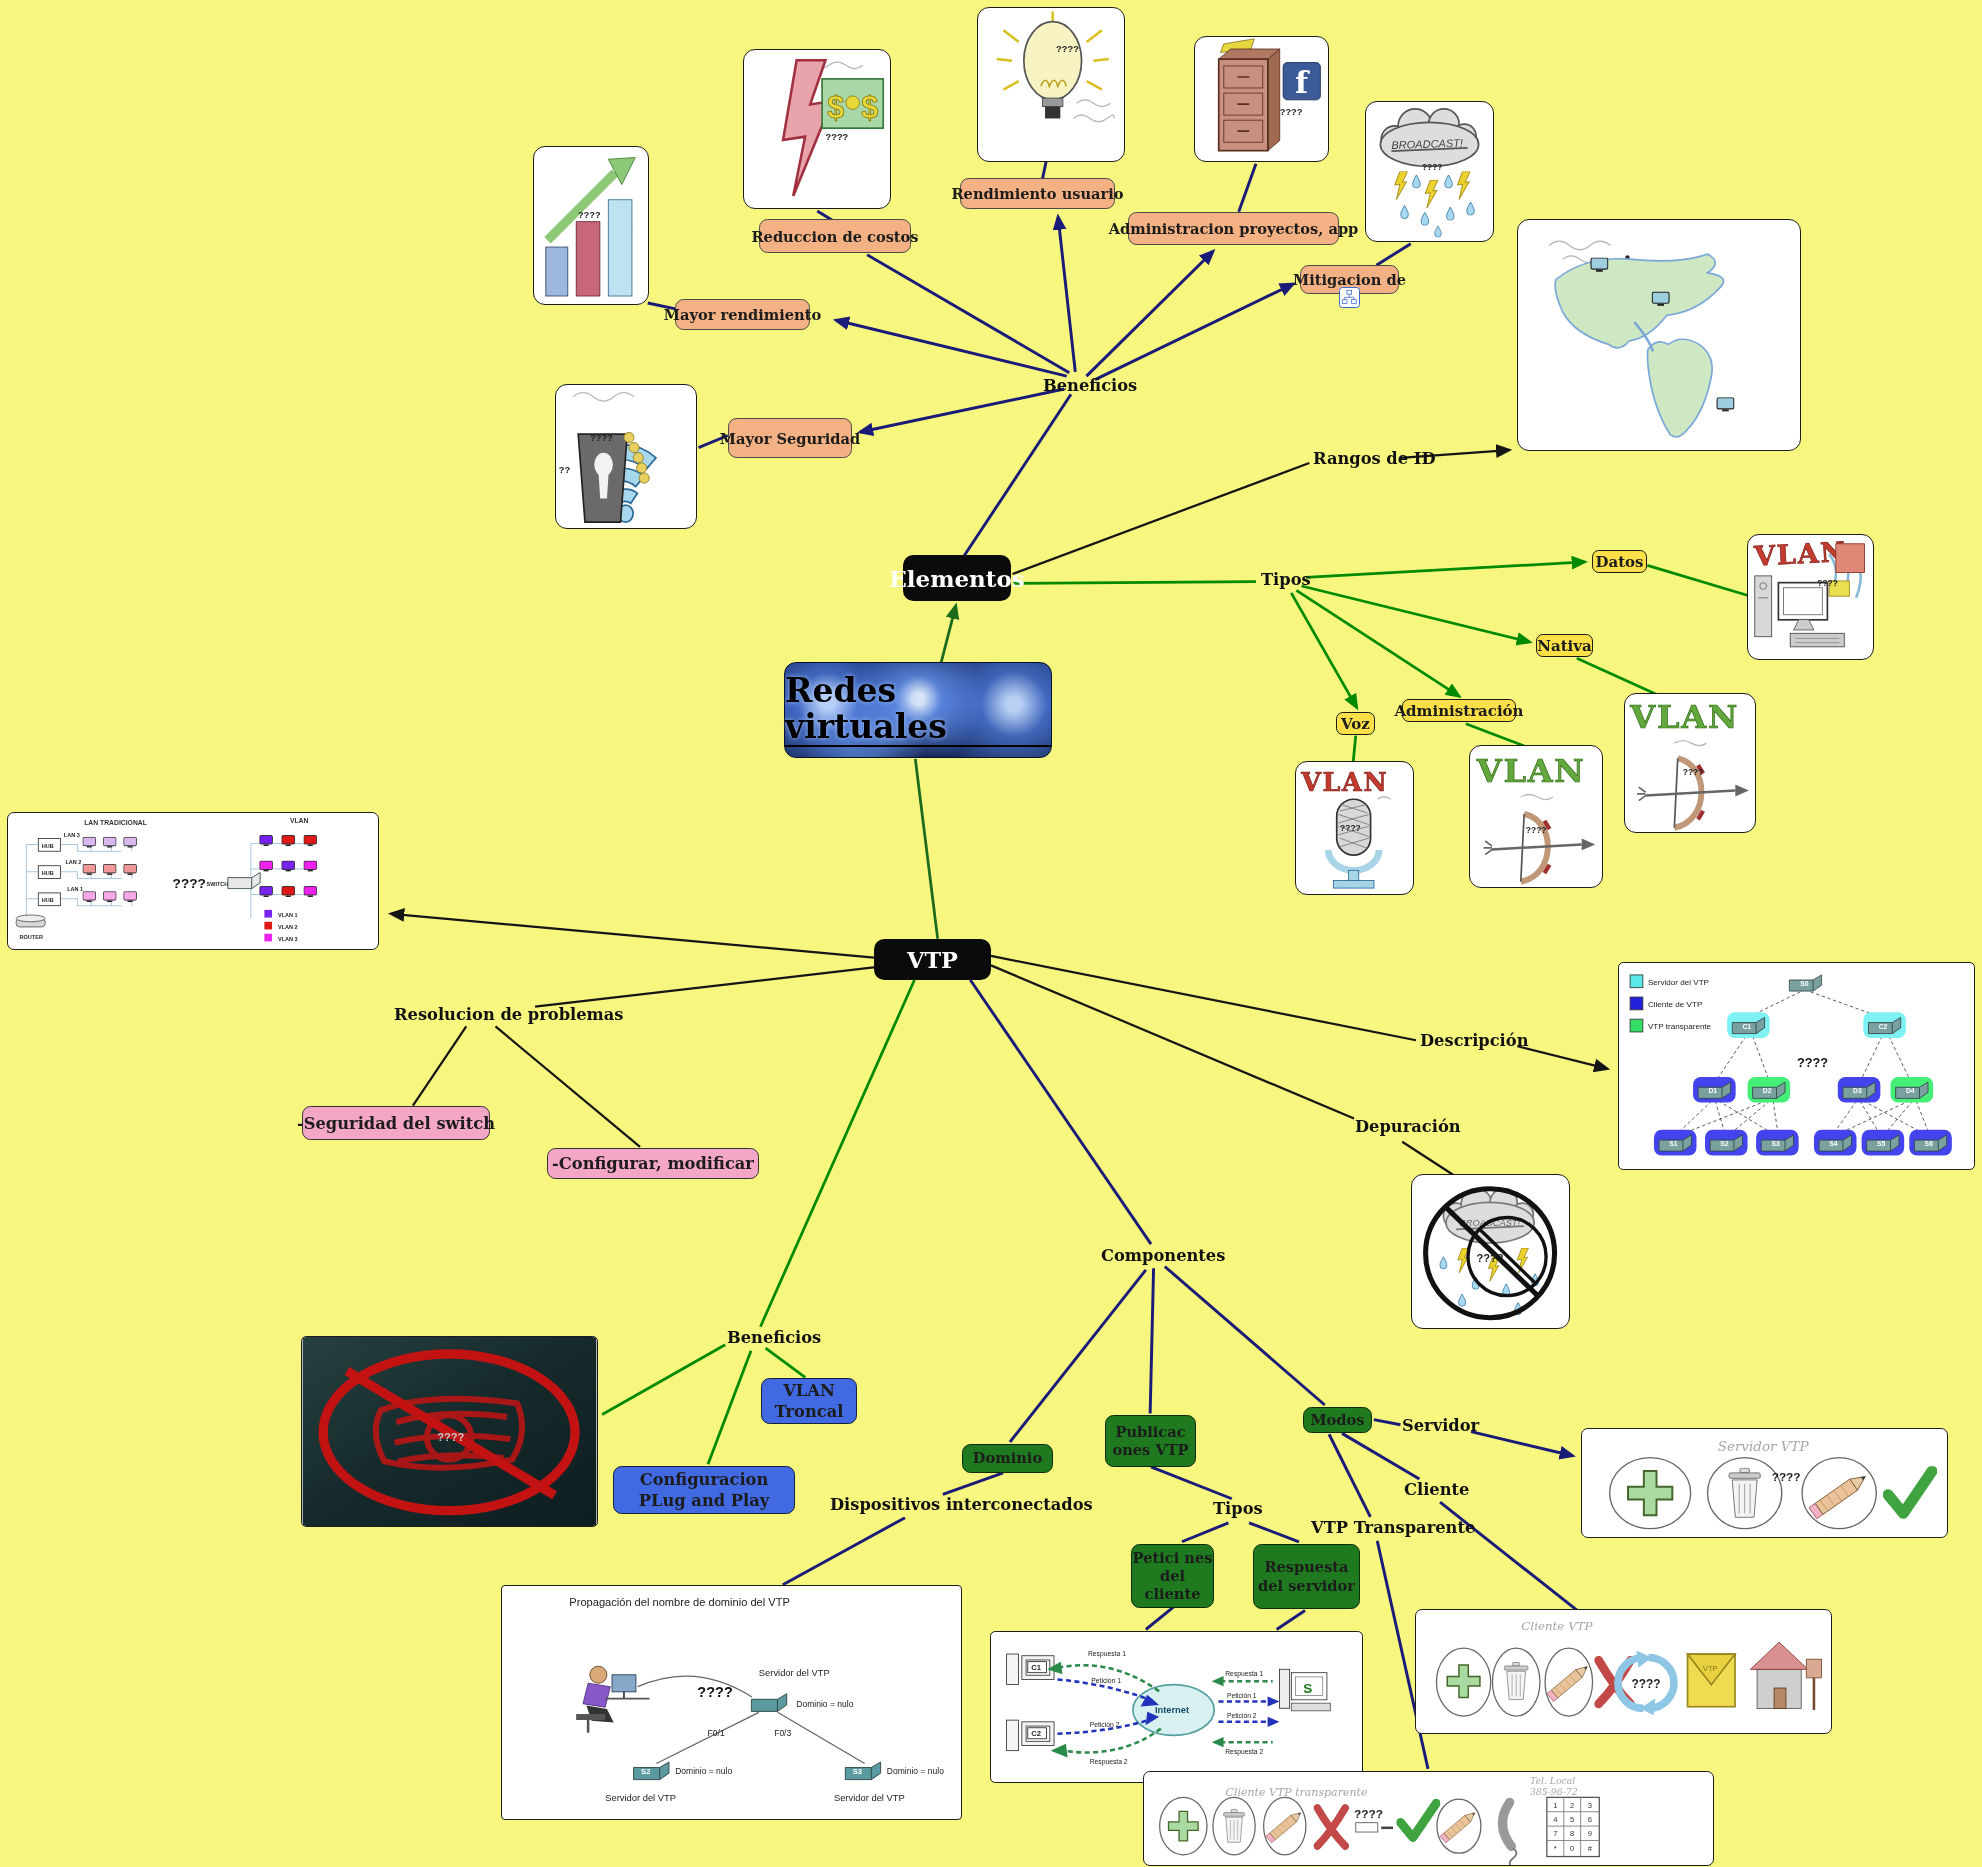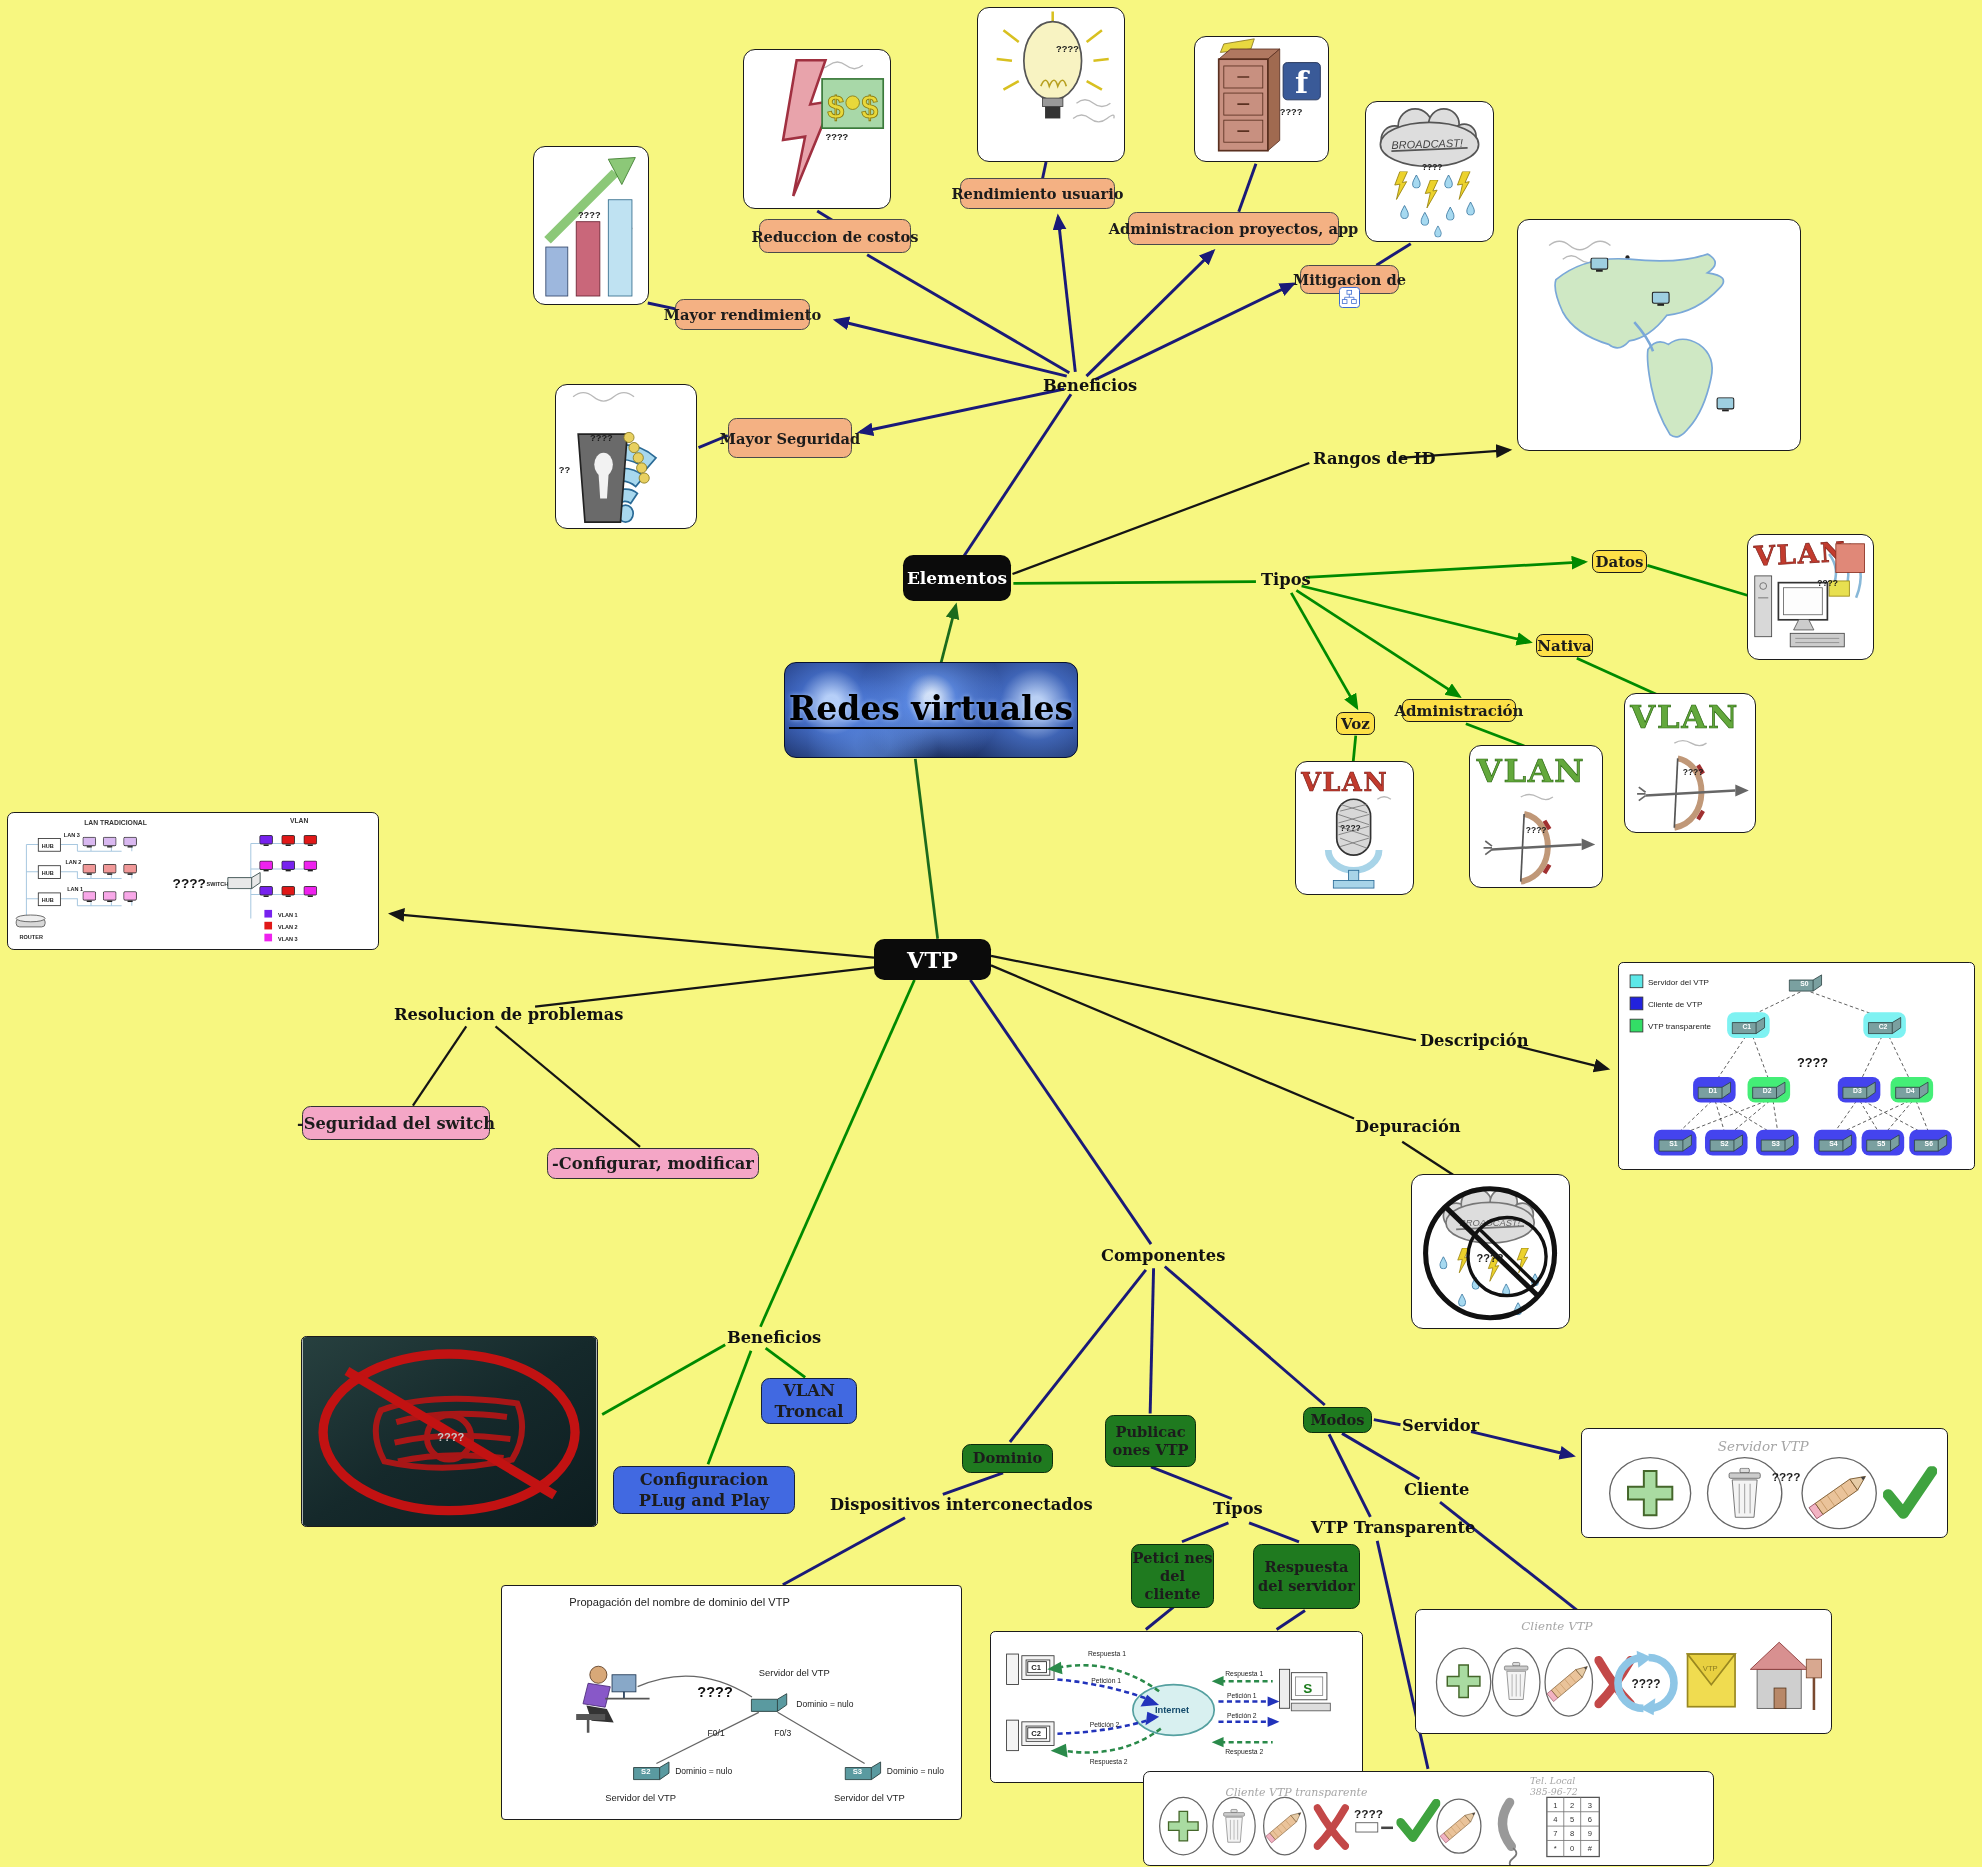--- a/index.html
+++ b/index.html
@@ -151,24 +151,24 @@
 <line class="ln" x1="1364" y1="1868" x2="1332" y2="1894"></line>
 <line class="ln" x1="1517" y1="1872" x2="1484" y2="1894"></line>
 <line class="ln" x1="1597" y1="1650" x2="1628" y2="1656"></line>
 <line class="ln" x1="1710" y1="1664" x2="1828" y2="1692" marker-end="url(#an)"></line>
 <line class="ln" x1="1560" y1="1666" x2="1650" y2="1719"></line>
 <line class="ln" x1="1674" y1="1746" x2="1864" y2="1896"></line>
 <line class="ln" x1="1545" y1="1667" x2="1593" y2="1763"></line>
 <line class="ln" x1="1601" y1="1791" x2="1660" y2="2056"></line>
 </svg>
 
-<div class="redes" style="left:784px;top:662px;width:294px;height:96px">
+<div class="redes" style="left:784px;top:662px;width:268px;height:96px">
       <span>Redes virtuales</span>
     </div>
-<div class="blackbox" style="left:903px;top:555px;width:108px;height:46px;font-size:17px">Elementos</div>
+<div class="blackbox" style="left:903px;top:555px;width:108px;height:46px;font-size:23px">Elementos</div>
 <div class="blackbox" style="left:874px;top:939px;width:117px;height:41px;font-size:22.4px">VTP</div>
 
 <div class="txt" style="left:1043px;top:376px">Beneficios</div>
 <div class="txt" style="left:1313px;top:449px">Rangos de ID</div>
 <div class="txt" style="left:1261px;top:570px">Tipos</div>
 <div class="txt" style="left:394px;top:1005px">Resolucion de problemas</div>
 <div class="txt" style="left:1420px;top:1031px">Descripción</div>
 <div class="txt" style="left:1355px;top:1117px">Depuración</div>
 <div class="txt" style="left:1101px;top:1246px">Componentes</div>
 <div class="txt" style="left:727px;top:1328px">Beneficios</div>

